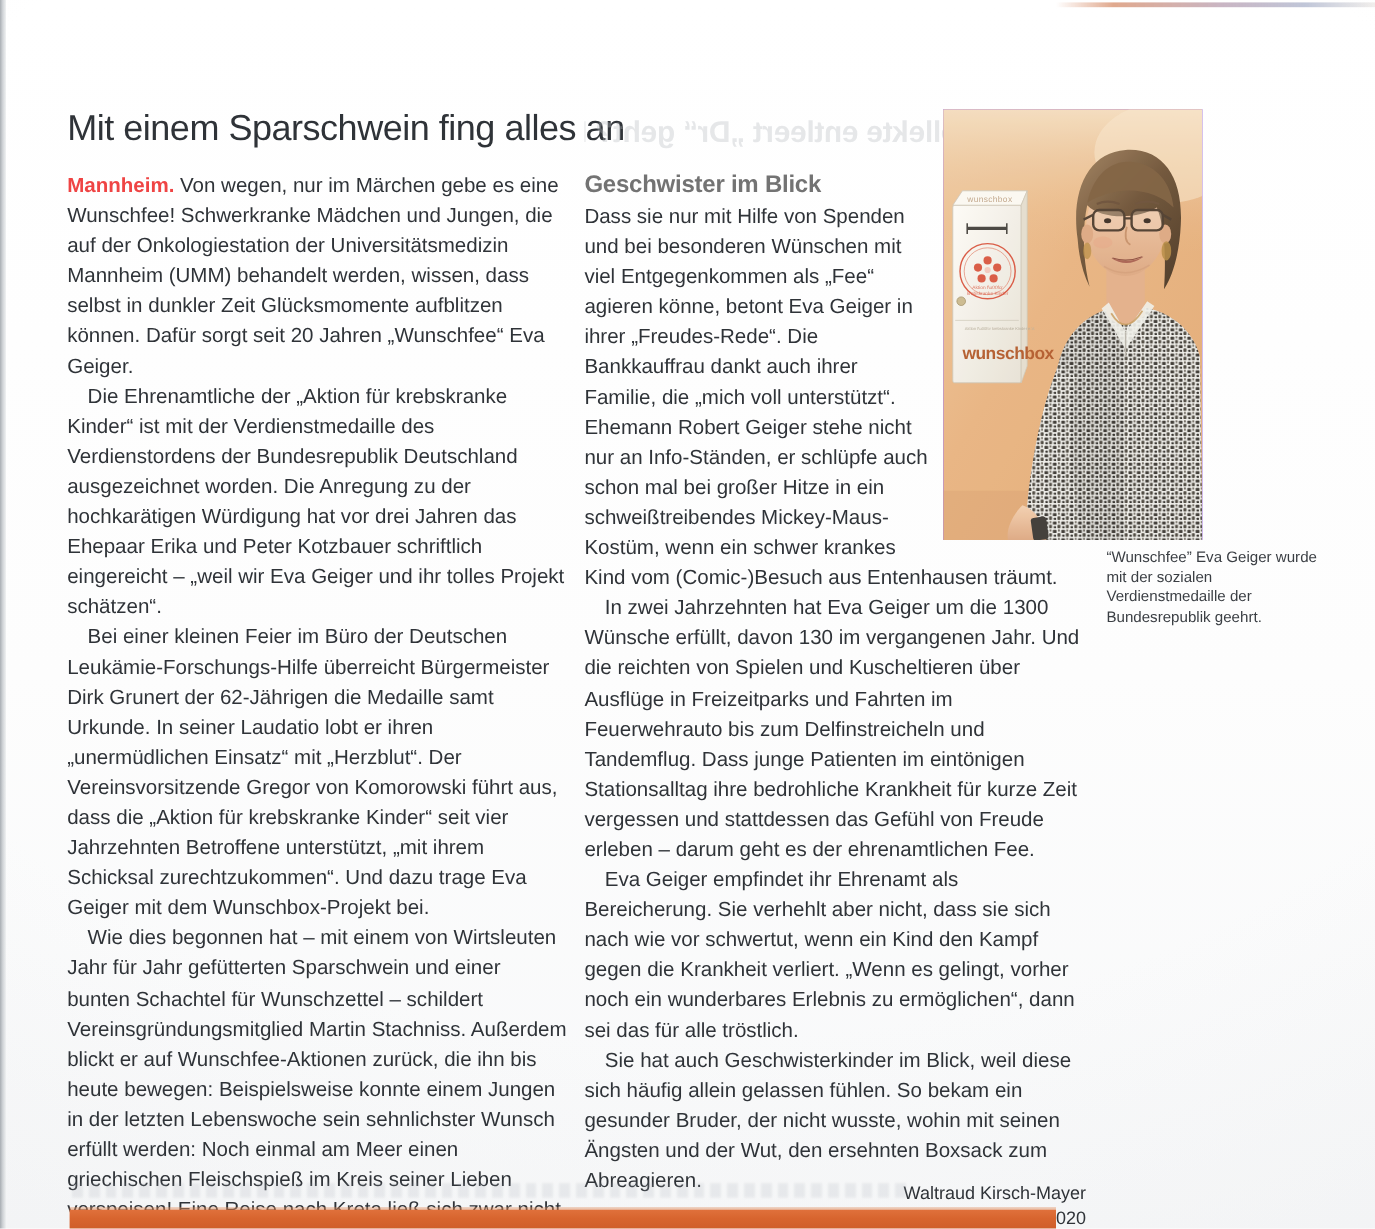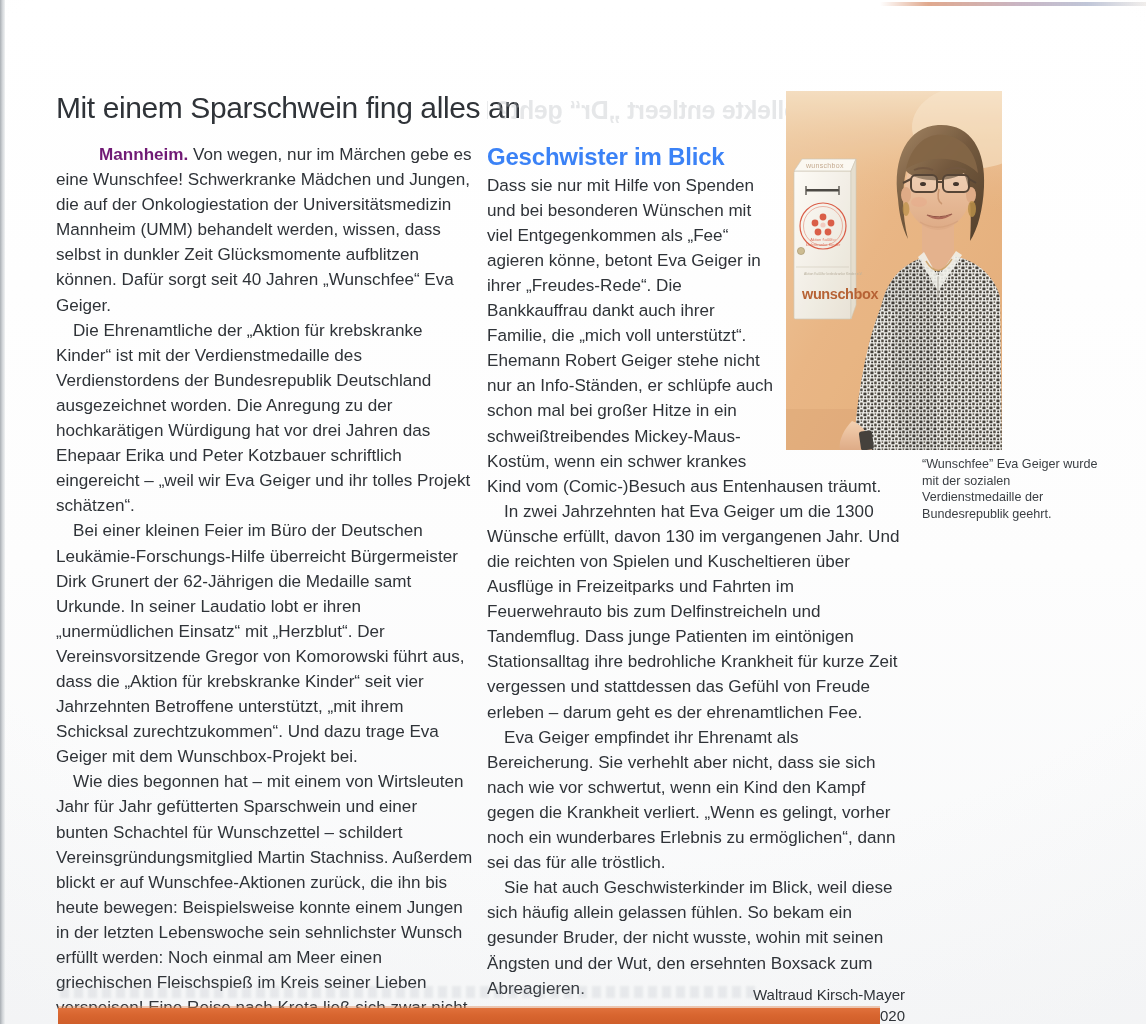--- a/index.html
+++ b/index.html
@@ -117,32 +117,31 @@
   }
   
   .photo-shim {
     float: right;
     width: 130px;
     height: 312px;
     shape-outside: inset(0);
   }
 
   .subhead {
-    font-size: 24px;
+    font-size: 20px;
     font-weight: 700;
-    color: #3b82f6;
+    color: #737373;
     letter-spacing: -0.2px;
     margin: 0 0 2px 0;
     line-height: 1.15;
   }
 
   .dateline {
-    color: #701a75;
+    color: #ef4444;
     font-weight: 700;
-    margin-left: 43px;
   }
 
   
   .photo-wrap {
     position: absolute;
     left: 786px;
     top: 91px;
     width: 216px;
     height: 359px;
   }
@@ -215,21 +214,21 @@
 
   <div class="paper-tone"></div>
   <div class="scan-edge-left"></div>
   <div class="top-strip"></div>
 
   <div class="headline">Mit einem Sparschwein fing alles an</div>
 
   <div class="ghost-headline">Kollekte entleert „Dr“ geht? K</div>
 
   <div class="col col-left">
-    <p><span class="dateline">Mannheim.</span> <span>Von wegen, nur im Märchen gebe es eine Wunschfee! Schwerkranke Mädchen und Jungen, die auf der Onkologiestation der Universitätsmedizin Mannheim (UMM) behandelt werden, wissen, dass selbst in dunkler Zeit Glücksmomente aufblitzen können. Dafür sorgt seit 40 Jahren „Wunschfee“ Eva Geiger.</span></p>
+    <p><span class="dateline">Mannheim.</span> <span>Von wegen, nur im Märchen gebe es eine Wunschfee! Schwerkranke Mädchen und Jungen, die auf der Onkologiestation der Universitätsmedizin Mannheim (UMM) behandelt werden, wissen, dass selbst in dunkler Zeit Glücksmomente aufblitzen können. Dafür sorgt seit 20 Jahren „Wunschfee“ Eva Geiger.</span></p>
     <p>Die Ehrenamtliche der „Aktion für krebskranke Kinder“ ist mit der Verdienstmedaille des Verdienstordens der Bundesrepublik Deutschland ausgezeichnet worden. Die Anregung zu der hochkarätigen Würdigung hat vor drei Jahren das Ehepaar Erika und Peter Kotzbauer schriftlich eingereicht – „weil wir Eva Geiger und ihr tolles Projekt schätzen“.</p>
     <p>Bei einer kleinen Feier im Büro der Deutschen Leukämie-Forschungs-Hilfe überreicht Bürgermeister Dirk Grunert der 62-Jährigen die Medaille samt Urkunde. In seiner Laudatio lobt er ihren „unermüdlichen Einsatz“ mit „Herzblut“. Der Vereinsvorsitzende Gregor von Komorowski führt aus, dass die „Aktion für krebskranke Kinder“ seit vier Jahrzehnten Betroffene unterstützt, „mit ihrem Schicksal zurechtzukommen“. Und dazu trage Eva Geiger mit dem Wunschbox-Projekt bei.</p>
     <p>Wie dies begonnen hat – mit einem von Wirtsleuten Jahr für Jahr gefütterten Sparschwein und einer bunten Schachtel für Wunschzettel – schildert Vereinsgründungsmitglied Martin Stachniss. Außerdem blickt er auf Wunschfee-Aktionen zurück, die ihn bis heute bewegen: Beispielsweise konnte einem Jungen in der letzten Lebenswoche sein sehnlichster Wunsch erfüllt werden: Noch einmal am Meer einen griechischen Fleischspieß im Kreis seiner Lieben verspeisen! Eine Reise nach Kreta ließ sich zwar nicht mehr organisieren, wohl aber auf die Insel Sylt, wohin die Cirrus-Airline die Familie unentgeltlich flog.</p>
   </div>
 
   <div class="col col-right">
     <div class="photo-shim"></div>
     <div class="subhead">Geschwister im Blick</div>
     <p>Dass sie nur mit Hilfe von Spenden und bei besonderen Wünschen mit viel Entgegenkommen als „Fee“ agieren könne, betont Eva Geiger in ihrer „Freudes-Rede“. Die Bankkauffrau dankt auch ihrer Familie, die „mich voll unterstützt“. Ehemann Robert Geiger stehe nicht nur an Info-Ständen, er schlüpfe auch schon mal bei großer Hitze in ein schweißtreibendes Mickey-Maus-Kostüm, wenn ein schwer krankes Kind vom (Comic-)Besuch aus Entenhausen träumt.</p>
     <p>In zwei Jahrzehnten hat Eva Geiger um die 1300 Wünsche erfüllt, davon 130 im vergangenen Jahr. Und die reichten von Spielen und Kuscheltieren über Ausflüge in Freizeitparks und Fahrten im Feuerwehrauto bis zum Delfinstreicheln und Tandemflug. Dass junge Patienten im eintönigen Stationsalltag ihre bedrohliche Krankheit für kurze Zeit vergessen und stattdessen das Gefühl von Freude erleben – darum geht es der ehrenamtlichen Fee.</p>

